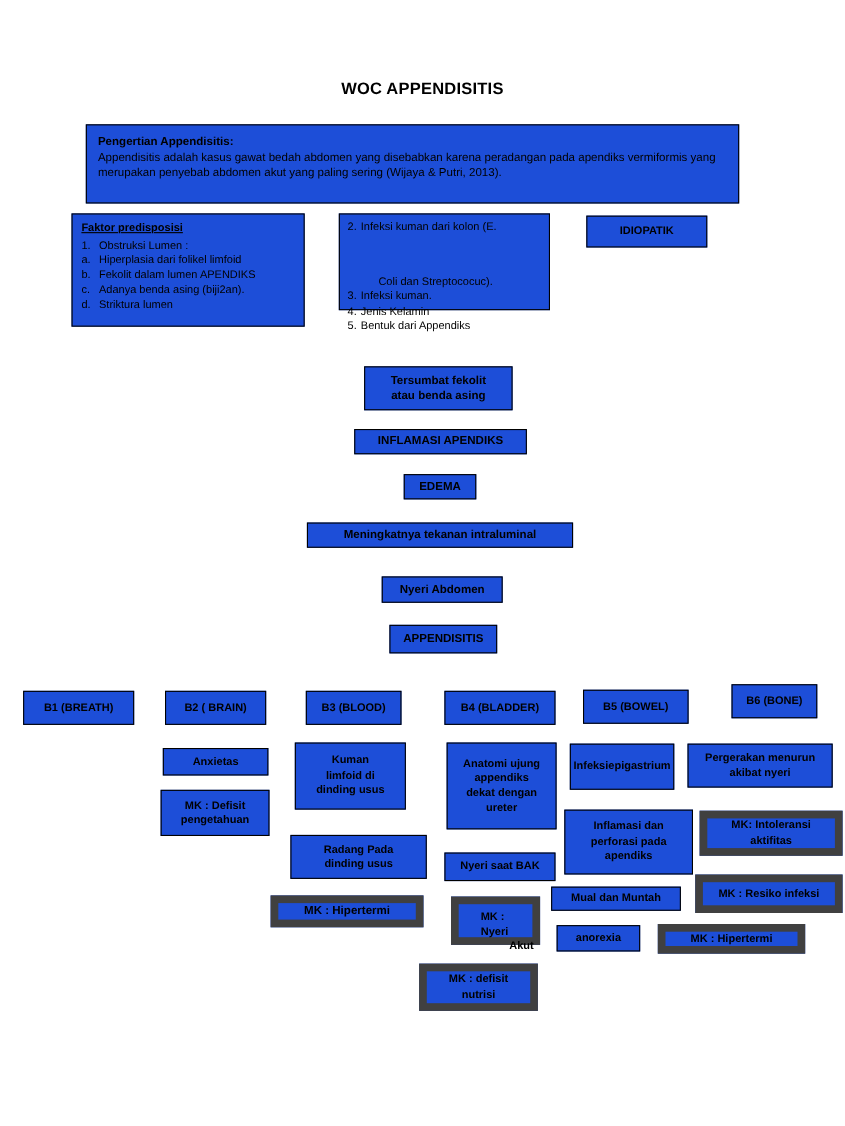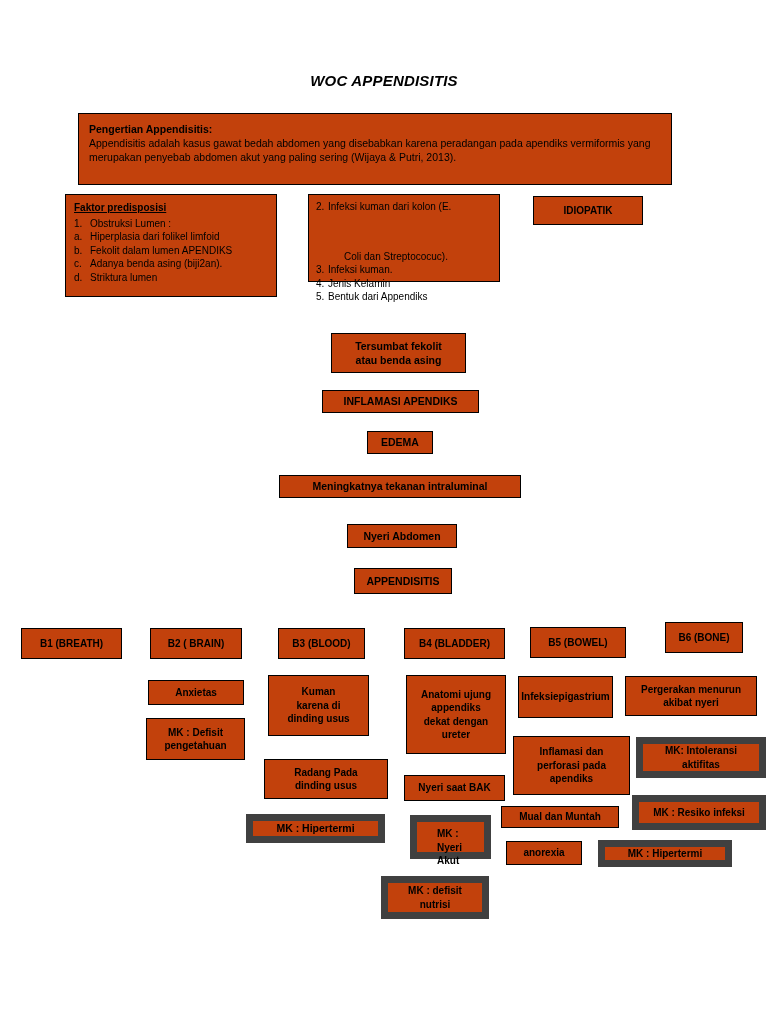--- a/index.html
+++ b/index.html
@@ -16,21 +16,21 @@
     position: relative;
     width: 768px;
     height: 1024px;
     background: #ffffff;
     overflow: hidden;
   }
   .box {
     position: absolute;
     box-sizing: border-box;
     border: 1px solid #000;
-    background: #c2410c;
+    background: #1d4ed8;
     display: flex;
     align-items: center;
     justify-content: center;
     text-align: center;
     font-weight: bold;
     line-height: 1.35;
     padding: 2px 4px;
   }
   .box.thick {
     border: 7px solid #404040;
@@ -82,21 +82,21 @@
     padding-left: 16px;
     white-space: nowrap;
     margin-top: 36px;
   }
 </style>
 </head>
 <body>
 
 <div id="page">
 
-  <div class="title" style="left:0; top:72px; width:768px; text-align:center; font-size:15px;font-style:italic;">WOC APPENDISITIS</div>
+  <div class="title" style="left:0; top:72px; width:768px; text-align:center; font-size:15px;">WOC APPENDISITIS</div>
 
   <div class="box left" style="left:78px; top:113px; width:594px; height:72px; padding:8px 10px; display:block;">
     <span class="def-title" style="font-size:10.5px;">Pengertian Appendisitis:</span>
     <span class="def-body" style="font-size:10.5px;">Appendisitis adalah kasus gawat bedah abdomen yang disebabkan karena peradangan pada apendiks vermiformis yang merupakan penyebab abdomen akut yang paling sering (Wijaya &amp; Putri, 2013).</span>
   </div>
 
   <div class="box left" style="left:65px; top:194px; width:212px; height:103px; padding:6px 8px; display:block;">
     <span class="hdr-underline" style="font-size:10px;">Faktor predisposisi</span>
     <ul class="list-ul" style="font-size:10px;">
       <li>
@@ -204,21 +204,21 @@
       <span>Anxietas</span>
     </div>
 
   <div class="box" style="left:146px; top:718px; width:99px; height:42px; font-size:10px; flex-direction:column;">
     <span>MK : Defisit</span>
     <span>pengetahuan</span>
   </div>
 
   <div class="box" style="left:268px; top:675px; width:101px; height:61px; font-size:10px; flex-direction:column;">
     <span>Kuman</span>
-    <span>karena di</span>
+    <span>limfoid di</span>
     <span>dinding usus</span>
   </div>
 
   <div class="box" style="left:264px; top:759px; width:124px; height:40px; font-size:10px; flex-direction:column;">
     <span>Radang Pada</span>
     <span>dinding usus</span>
   </div>
 
   <div class="box thick" style="left:246px; top:814px; width:139px; height:29px; font-size:10.5px;">
       <span>MK : Hipertermi</span>
@@ -230,21 +230,21 @@
     <span>dekat dengan</span>
     <span>ureter</span>
   </div>
 
   <div class="box" style="left:404px; top:775px; width:101px; height:26px; font-size:10px;">
       <span>Nyeri saat BAK</span>
     </div>
 
   <div class="box thick left" style="left:410px; top:815px; width:81px; height:44px; font-size:10px; font-weight:bold; display:block; padding:5px 20px;">
     <span style="display:block;">MK : Nyeri</span>
-    <span style="display:block;">Akut</span>
+    <span style="display:block;margin-left:26px;">Akut</span>
   </div>
 
   <div class="box thick" style="left:381px; top:876px; width:108px; height:43px; font-size:10px; flex-direction:column;">
     <span>MK : defisit</span>
     <span>nutrisi</span>
   </div>
 
   <div class="box" style="left:518px; top:676px; width:95px; height:42px; font-size:10px; flex-direction:row;">
     <span>Infeksi</span>
     <span>epigastrium</span>

